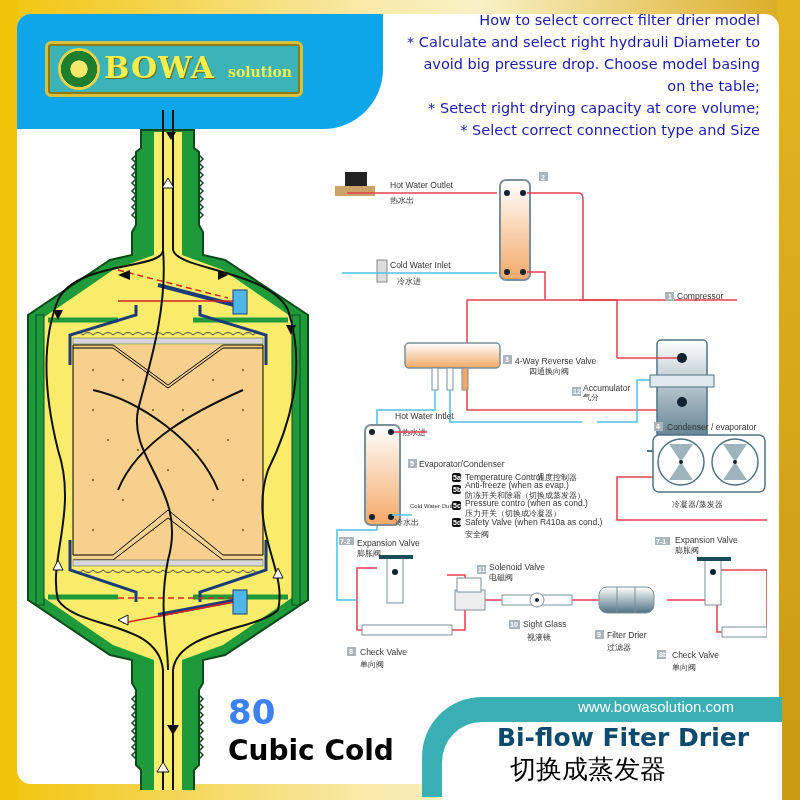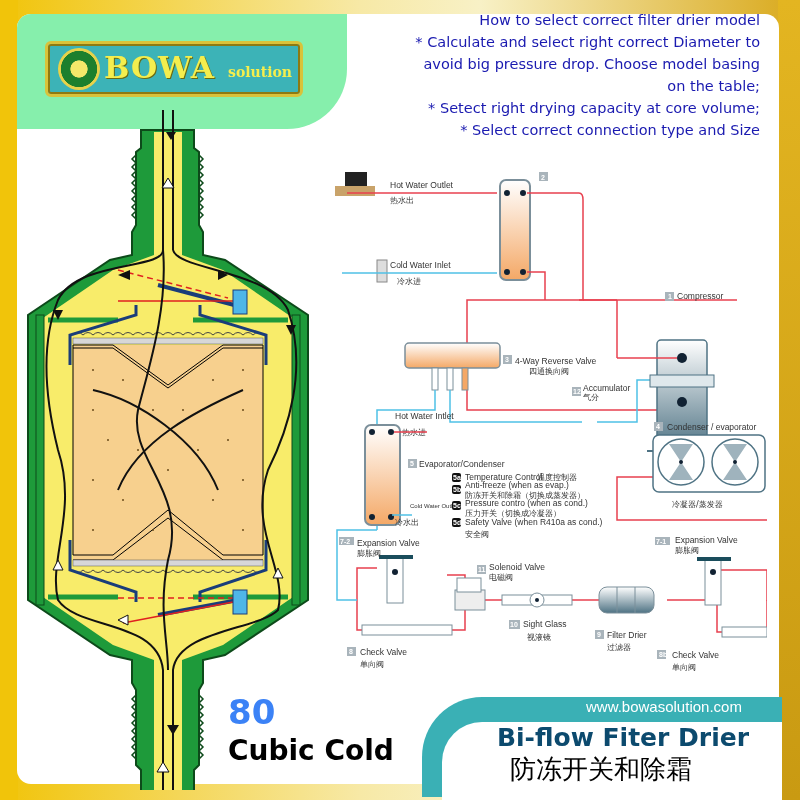--- a/index.html
+++ b/index.html
@@ -2,38 +2,38 @@
 <html><head>
 <meta charset="utf-8">
 <style>
   html,body{margin:0;padding:0;}
   body{width:800px;height:800px;position:relative;overflow:hidden;
        font-family:"DejaVu Sans","Liberation Sans",sans-serif;
        background:linear-gradient(90deg,#f1c40a 0%,#f7e9a6 45%,#f8f1c6 60%,#d9a91c 100%);}
   .frame-left{position:absolute;left:0;top:0;width:18px;height:800px;background:#f1c40a;}
   .frame-right{position:absolute;right:0;top:0;width:22px;height:800px;background:linear-gradient(180deg,#e3b521,#c99a12);}
   .panel{position:absolute;left:17px;top:14px;width:762px;height:770px;background:#fff;border-radius:14px;overflow:hidden;}
-  .logo-box{position:absolute;left:0;top:0;width:330px;height:115px;background:#86efac;border-radius:0 0 60px 0;}
+  .logo-box{position:absolute;left:0;top:0;width:330px;height:115px;background:#0ea5e9;border-radius:0 0 60px 0;padding-left:36px;}
   .logo-plate{position:absolute;left:28px;top:27px;width:252px;height:50px;border-radius:6px;
       background:#3cb3b7;border:3px solid #d9c23a;box-shadow:inset 0 0 0 2px #8d7a12;}
   .logo-disc{position:absolute;left:10px;top:4px;width:42px;height:42px;border-radius:50%;
       background:radial-gradient(circle,#f4e86a 0 28%,#1d7f2d 30% 60%,#e7d24a 62% 75%,#9b8a1c 78%);}
   .logo-text{position:absolute;left:56px;top:6px;font-family:"DejaVu Serif","Liberation Serif",serif;
       font-weight:bold;font-size:30px;color:#f4ee4e;letter-spacing:1px;text-shadow:1px 1px 0 #6a6a10;}
   .logo-sub{position:absolute;left:180px;top:20px;font-family:"DejaVu Serif","Liberation Serif",serif;
       font-weight:bold;font-size:14px;color:#f4ee4e;}
   .guide{position:absolute;left:340px;top:9px;width:420px;color:#1a1ab0;font-size:14.5px;line-height:22px;font-family:"DejaVu Sans","Liberation Sans",sans-serif;text-align:right;}
   .guide .indent{padding-left:18px;}
   .drier-svg{position:absolute;left:18px;top:110px;}
   .schem-svg{position:absolute;left:317px;top:160px;}
   .size-num{position:absolute;left:228px;top:692px;font-size:34px;font-weight:bold;color:#3b82f6;font-family:"DejaVu Sans","Liberation Sans",sans-serif;}
   .size-unit{position:absolute;left:228px;top:734px;font-size:28px;font-weight:bold;color:#000;font-family:"DejaVu Sans","Liberation Sans",sans-serif;}
   .teal-swoosh{position:absolute;left:422px;top:697px;width:360px;height:100px;background:#3ab0b5;border-radius:60px 0 0 0;}
   .teal-inner{position:absolute;left:442px;top:722px;width:340px;height:80px;background:#fff;border-radius:40px 0 0 0;}
-  .url{position:absolute;left:578px;top:698px;font-size:15px;color:#fff;font-family:"Liberation Sans",sans-serif;margin-left:8px;}
+  .url{position:absolute;left:578px;top:698px;font-size:15px;color:#fff;font-family:"Liberation Sans",sans-serif;}
   .product-en{position:absolute;left:497px;top:723px;font-size:25px;font-weight:bold;color:#0c4a6e;font-family:"DejaVu Sans","Liberation Sans",sans-serif;}
   .product-cn{position:absolute;left:510px;top:752px;font-size:26px;color:#000;font-family:"DejaVu Sans",sans-serif;}
   .lbl{font-family:"Liberation Sans","DejaVu Sans",sans-serif;font-size:8.5px;fill:#333;}
   .cn{font-family:"DejaVu Sans",sans-serif;font-size:8px;fill:#333;}
   .badge{fill:#a9b4bb;}
   .badge-t{font-family:"Liberation Sans",sans-serif;font-size:7px;fill:#fff;font-weight:bold;}
   .dbadge{fill:#111;}
 </style>
 </head>
 <body>
@@ -46,21 +46,21 @@
     <div class="logo-plate">
       <div class="logo-disc"></div>
       <span class="logo-text">BOWA</span>
       <span class="logo-sub">solution</span>
     </div>
   </div>
 </div>
 
 <div class="guide">
   <div>How to select correct filter drier model</div>
-  <div>* Calculate and select right correct Diameter to</div>
+  <div>* Calculate and select right hydrauli Diameter to</div>
   <div class="indent">avoid big pressure drop.  Choose model basing</div>
   <div class="indent">on the table;</div>
   <div>* Setect right drying capacity at core volume;</div>
   <div>* Select correct connection type and Size</div>
 </div>
 
 <svg class="drier-svg" width="300" height="680" viewBox="0 0 300 680">
 
   <path d="M123,20 L176,20 L176,38 L181,42 L181,115 L185,122 L185,145 L207,150 L290,205 L290,490 L207,545 L185,550 L185,573 L181,580 L181,655 L176,660 L176,690 L123,690 L123,660 L118,655 L118,580 L114,573 L114,550 L92,545 L10,490 L10,205 L92,150 L114,145 L114,122 L118,115 L118,42 L123,38 Z" fill="#1e9a3a" stroke="#0d4a1a" stroke-width="2"></path>
 
@@ -321,13 +321,13 @@
   <text class="cn" x="355" y="510">单向阀</text>
 </svg>
 
 <div class="size-num">80</div>
 <div class="size-unit">Cubic Cold</div>
 
 <div class="teal-swoosh"></div>
 <div class="teal-inner"></div>
 <div class="url">www.bowasolution.com</div>
 <div class="product-en">Bi-flow Fiter Drier</div>
-<div class="product-cn">防冻开关和除霜</div>
+<div class="product-cn">切换成蒸发器</div>
 
 </body></html>

